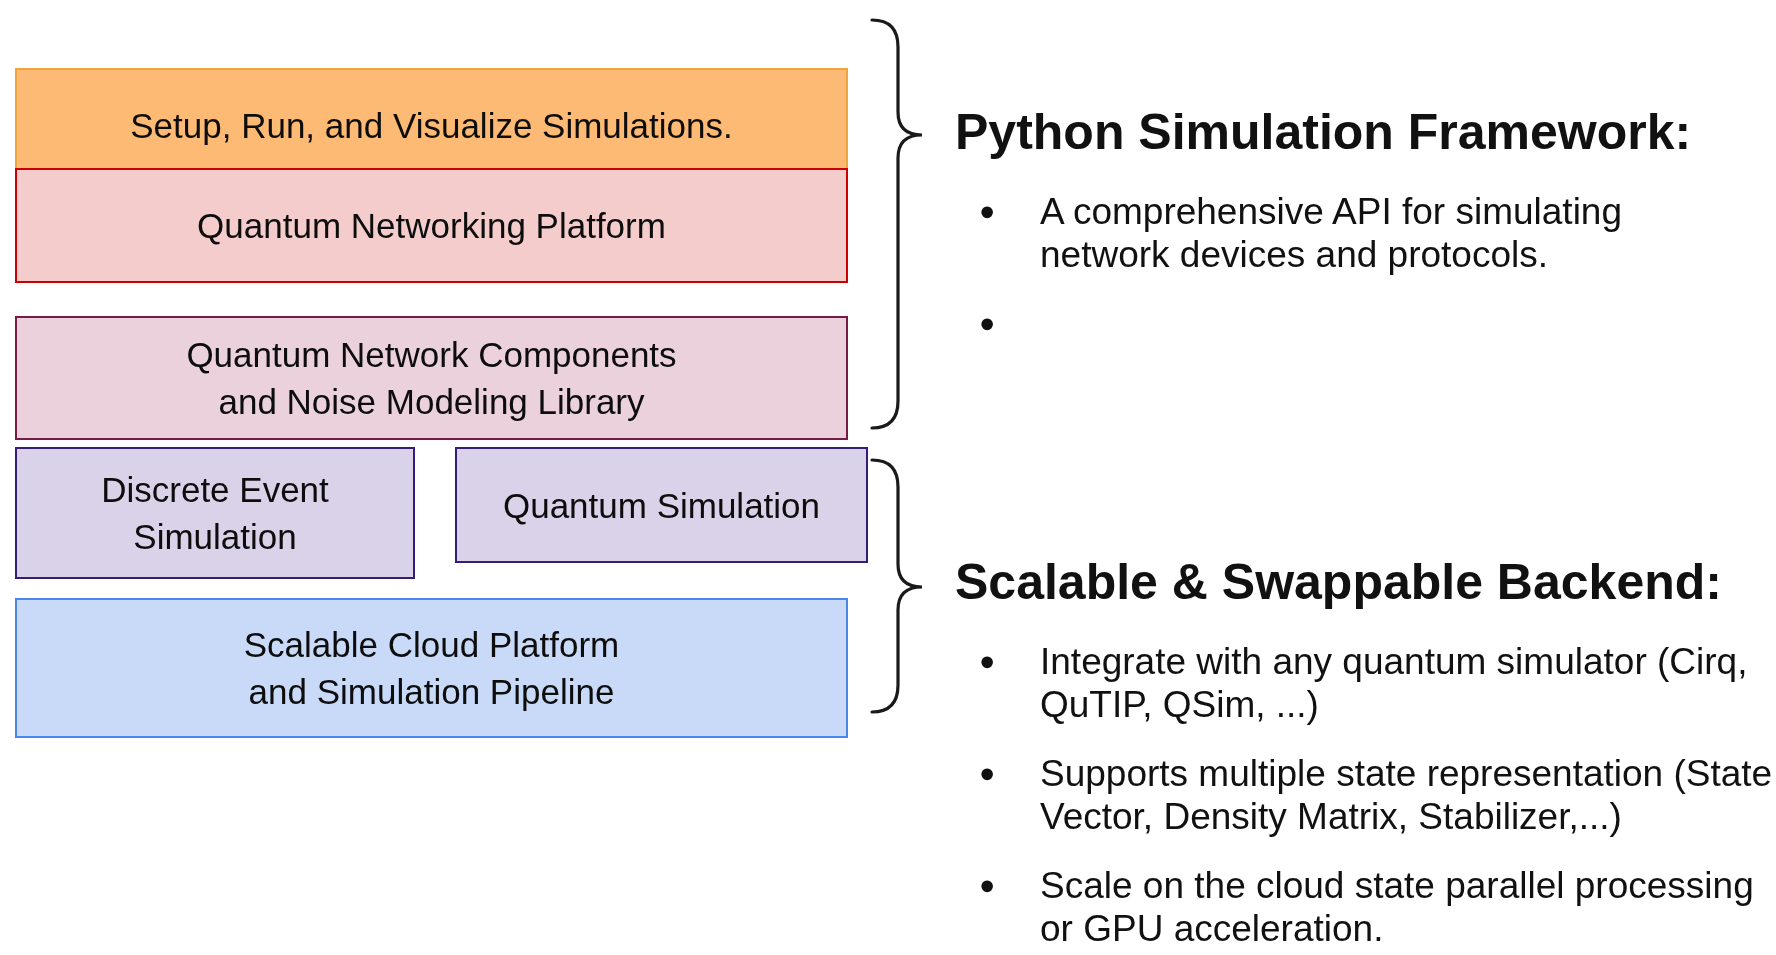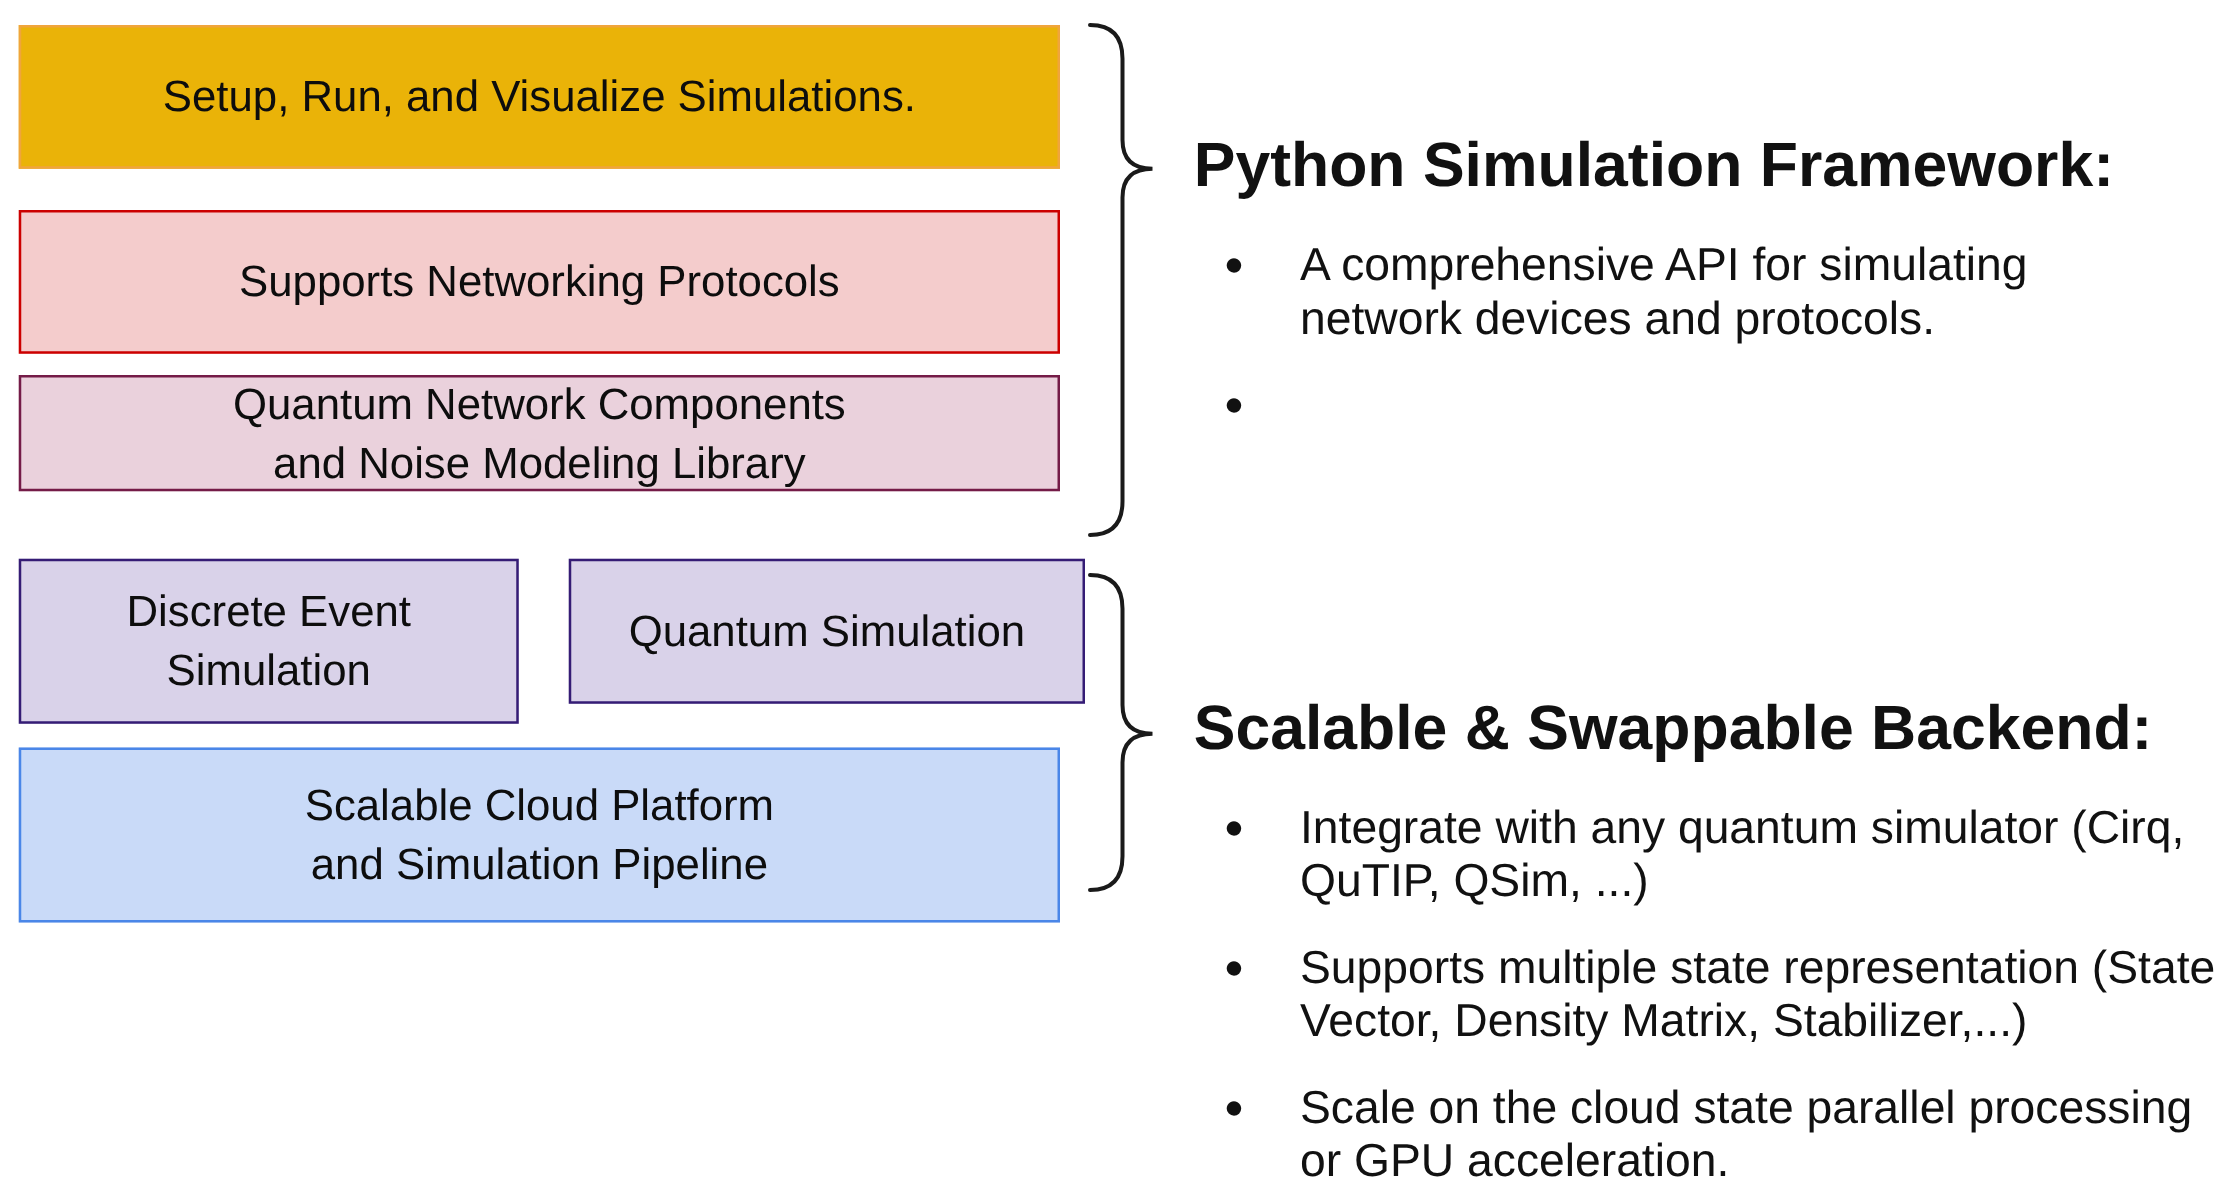--- a/index.html
+++ b/index.html
@@ -21,21 +21,21 @@
     flex-direction:column;
     align-items:center;
     justify-content:center;
     text-align:center;
     font-size:35px;
     line-height:47px;
     color:#0d0d0d;
   }
   .box-setup      {left:15px;  top:20px;  width:833px; height:115px;}
   .box-protocols  {left:15px;  top:168px; width:833px; height:115px;}
-  .box-components {left:15px;  top:300px; width:833px; height:93px;}
+  .box-components {left:15px;  top:316px; width:833px; height:124px;}
   .box-des        {left:15px;  top:447px; width:400px; height:132px;}
   .box-qsim       {left:455px; top:447px; width:413px; height:116px;}
   .box-cloud      {left:15px;  top:598px; width:833px; height:140px;}
 
   
   .brace{position:absolute;overflow:visible;}
   .brace path{fill:none;stroke:#1a1a1a;stroke-width:3.2;stroke-linecap:round;}
   .brace-top   {left:860px;top:10px;}
   .brace-bottom{left:860px;top:450px;}
 
@@ -71,26 +71,26 @@
     line-height:43px;
     color:#111;
     white-space:nowrap;
   }
 </style>
 </head>
 <body>
 
 <div class="canvas">
 
-  <div class="layer box-setup" style="background: #eab308; border-color: rgb(240, 165, 60);">
+  <div class="layer box-setup" style="background: #fdba74; border-color: rgb(240, 165, 60); margin-top: 48px;">
     <div>Setup, Run, and Visualize Simulations.</div>
   </div>
 
   <div class="layer box-protocols" style="background: rgb(244, 204, 204); border-color: rgb(204, 0, 0);">
-    <div>Supports Networking Protocols</div>
+    <div>Quantum Networking Platform</div>
   </div>
 
   <div class="layer box-components" style="background: rgb(234, 209, 220); border-color: rgb(116, 27, 71);">
     <div>Quantum Network Components</div>
     <div>and Noise Modeling Library</div>
   </div>
 
   <div class="layer box-des" style="background: rgb(217, 210, 233); border-color: rgb(53, 28, 117);">
     <div>Discrete Event</div>
     <div>Simulation</div>

